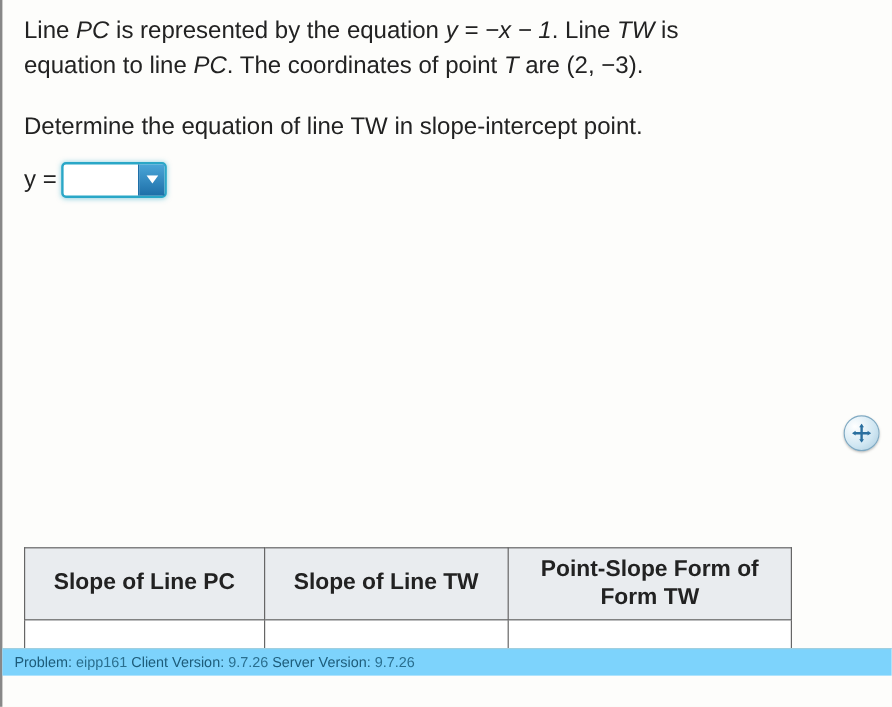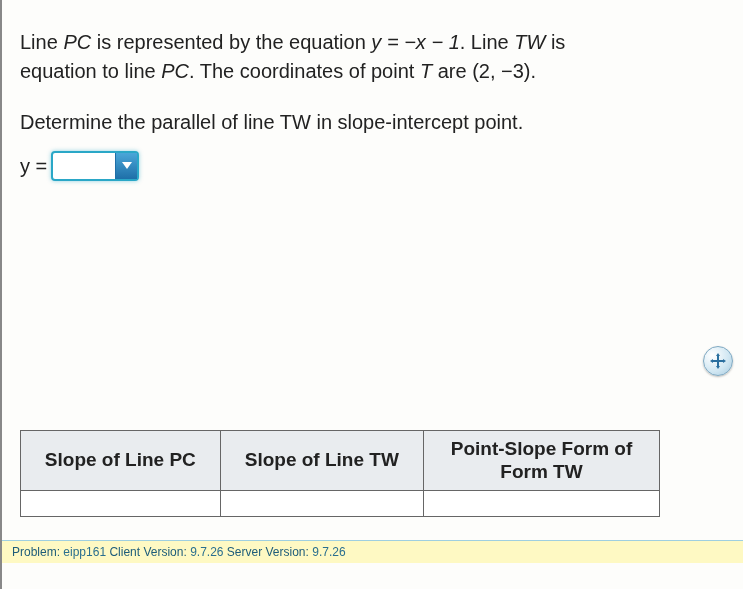--- a/index.html
+++ b/index.html
@@ -6,21 +6,21 @@
   body {
     font-family: Arial, Helvetica, sans-serif;
     background: #f5f5f3;
     width: 743px;
     height: 589px;
     overflow: hidden;
     position: relative;
   }
   .page {
     background: #fdfdfb;
-    padding: 28px 18px 8px 18px;
+    padding: 12px 18px 8px 18px;
     height: 100%;
     position: relative;
     border-left: 2px solid #888;
   }
   .problem-text {
     font-size: 20px;
     color: #222;
     line-height: 1.45;
   }
   .problem-text .ital { font-style: italic; }
@@ -65,21 +65,21 @@
     display: flex;
     align-items: center;
     justify-content: center;
     border-left: 1px solid #1e6fa8;
   }
   .answer-slot .dd svg { display:block; }
 
   .table-wrap {
     position: absolute;
     left: 18px;
-    bottom: 72px;
+    bottom: 46px;
     width: 640px;
   }
   table.formula {
     border-collapse: collapse;
     width: 100%;
     background: #fff;
   }
   table.formula th, table.formula td {
     border: 1px solid #666;
     padding: 6px 8px;
@@ -93,21 +93,21 @@
     line-height: 1.25;
   }
   table.formula tr.blank td { height: 26px; }
   .sub { font-size: .65em; vertical-align: sub; }
 
   .footer {
     position: absolute;
     left: 0;
     bottom: 26px;
     width: 100%;
-    background: #fef9c3;
+    background: #7dd3fc;
     border-top: 1px solid #9fcfe0;
     font-size: 12px;
     color: #2a6f8f;
     padding: 4px 10px;
   }
   .footer .lab { color:#1d5c7a; }
 
   .move-btn {
     position: absolute;
     right: 10px;
@@ -128,21 +128,21 @@
 <body>
 
 <div class="page">
 
   <div class="problem-text">
     <span>Line </span><span class="ital">PC</span><span> is represented by the equation </span><span class="ital">y = −x − 1</span><span>. Line </span><span class="ital">TW</span><span> is</span><br>
     <span>equation to line </span><span class="ital">PC</span><span>. The coordinates of point </span><span class="ital">T</span><span> are </span><span>(2,  −3)</span><span>.</span>
   </div>
 
   <div class="instruction">
-    <span>Determine the parallel of line </span><span class="ital">TW</span><span> in slope-intercept point.</span>
+    <span>Determine the equation of line </span><span class="ital">TW</span><span> in slope-intercept point.</span>
   </div>
 
   <div class="answer-row">
     <span class="y-equals">y =</span>
     <div class="answer-slot">
       <input type="text" value="" style="">
       <div class="dd">
         <svg width="10" height="8" viewBox="0 0 10 8">
             <polygon points="0,0 10,0 5,7" fill="#fff"></polygon>
           </svg>

